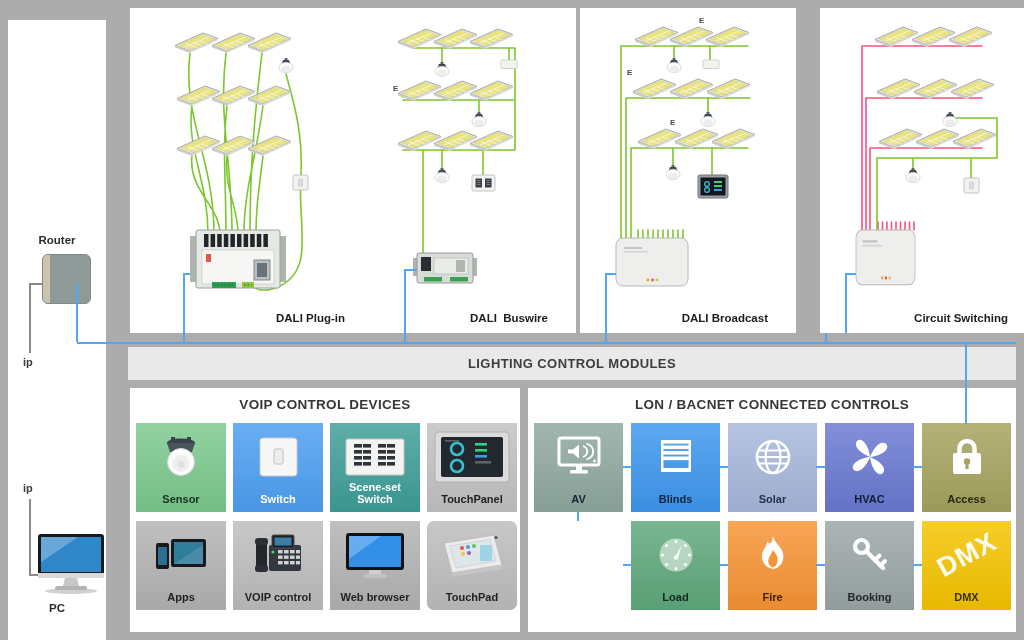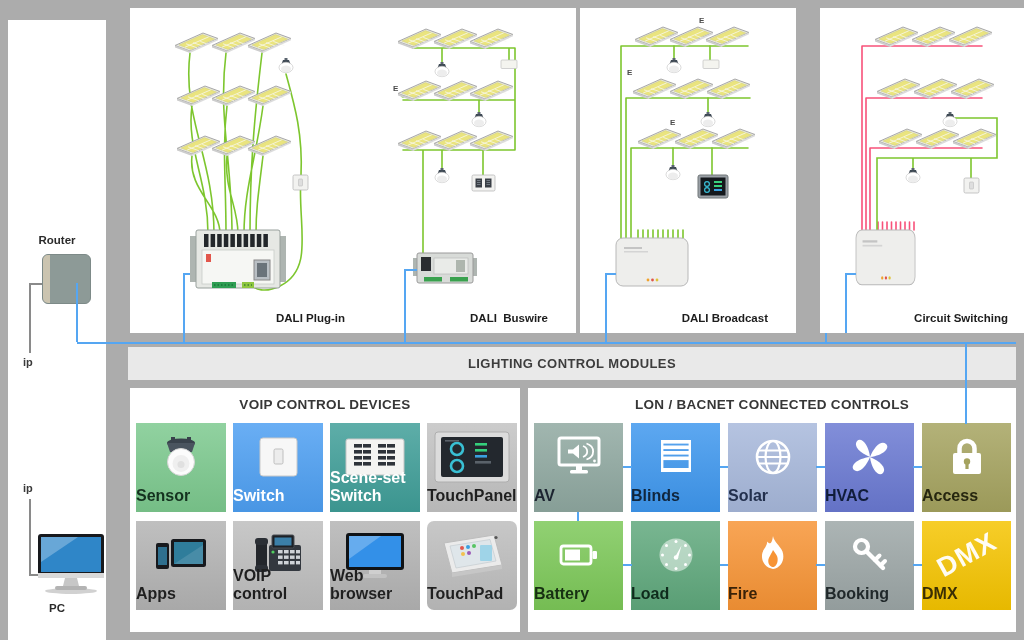--- a/index.html
+++ b/index.html
@@ -8,21 +8,21 @@
   .panel-title{position:absolute;bottom:9px;right:28px;font-size:11.5px;font-weight:bold;color:#1d1d1d;white-space:pre;}
   .rail-label{position:absolute;width:100%;text-align:center;font-size:11.5px;font-weight:bold;color:#2b2b2b;}
   .ip-label{position:absolute;font-size:11px;font-weight:bold;color:#3a3a3a;}
   .gline{position:absolute;background:#8a8a8a;}
   .bline{position:absolute;background:var(--wire-blue,#55a6f2);z-index:30;}
   #modules-bar{position:absolute;left:128px;top:347px;width:888px;height:33px;background:var(--bar-bg,#e9e9e9);
     text-align:center;line-height:33px;font-size:13px;font-weight:bold;color:#3d3d3d;letter-spacing:.4px;}
   .section-title{position:absolute;top:9px;left:0;width:100%;text-align:center;font-size:13.5px;font-weight:bold;color:#373737;letter-spacing:.3px;}
   .tile{position:absolute;width:90px;height:89px;background:linear-gradient(180deg,rgba(255,255,255,.16),rgba(0,0,0,.06)),var(--tile-bg,#ccc);}
   .tile .ticon{position:absolute;left:50%;top:38%;transform:translate(-50%,-50%);}
-  .tlabel{position:absolute;bottom:7px;left:0;width:100%;text-align:left;font-size:16px;font-weight:bold;color:#1c2430;}
+  .tlabel{position:absolute;bottom:7px;left:0;width:100%;text-align:center;font-size:11px;font-weight:bold;color:#1c2430;}
   .dmx-mark{position:absolute;left:50%;top:38%;transform:translate(-50%,-50%) rotate(-29deg);
     font-size:27px;font-weight:bold;color:rgba(255,255,255,.95);letter-spacing:1px;}
   .wg{fill:none;stroke:var(--wire-green,#7dc62e);stroke-width:1.6;stroke-linecap:round;}
   .wr{fill:none;stroke:var(--wire-red,#f8527a);stroke-width:1.6;stroke-linecap:round;}
   .wb{fill:none;stroke:var(--wire-blue,#55a6f2);stroke-width:2;}
   .emark{font-family:"Liberation Sans",sans-serif;font-size:8px;font-weight:bold;fill:#4a4a4a;}
   svg{display:block;}
 </style>
 </head>
 <body>
@@ -464,28 +464,20 @@
     <div class="tile" style="left: 394px; top: 35px; width: 89px; --tile-bg: #a5a35f;">
       <svg class="ticon" width="42" height="42" viewBox="0 0 42 42">
         <path d="M13.5,18 v-5.5 a7.5,7.5 0 0 1 15,0 V18" stroke="#fff" stroke-width="4.5" fill="none"></path>
         <rect x="7" y="17" width="28" height="21" rx="2" fill="#fff"></rect>
         <circle cx="21" cy="25.5" r="3.2" fill="var(--tile-bg,#a5a35f)"></circle>
         <rect x="19.4" y="26.5" width="3.2" height="6.5" fill="var(--tile-bg,#a5a35f)"></rect>
       </svg>
       <div class="tlabel" style="color: rgb(38, 38, 15);">Access</div>
     </div>
 
-    <div class="tile" style="left: 6px; top: 133px; width: 89px; --tile-bg: #7cc858;">
-      <svg class="ticon" width="42" height="40" viewBox="0 0 42 40">
-        <rect x="3" y="11" width="30" height="18" rx="2.5" fill="none" stroke="#fff" stroke-width="2.8"></rect>
-        <rect x="34.5" y="16" width="4.5" height="8" rx="1.2" fill="#fff"></rect>
-        <rect x="7" y="14.5" width="15" height="11" fill="#fff"></rect>
-      </svg>
-      <div class="tlabel" style="color: rgb(23, 48, 18);">Battery</div>
-    </div>
 
     <div class="tile" style="left: 103px; top: 133px; width: 89px; --tile-bg: #5fa87c;">
       <svg class="ticon" width="44" height="44" viewBox="0 0 44 44">
         <circle cx="22" cy="22" r="16.5" fill="rgba(255,255,255,.5)"></circle>
         <g fill="#fff">
           <circle cx="22" cy="8.5" r="1.5"></circle>
             <circle cx="31.5" cy="12.5" r="1.5"></circle>
             <circle cx="35.5" cy="22" r="1.5"></circle>
             <circle cx="31.5" cy="31.5" r="1.5"></circle>
           <circle cx="22" cy="35.5" r="1.5"></circle>

